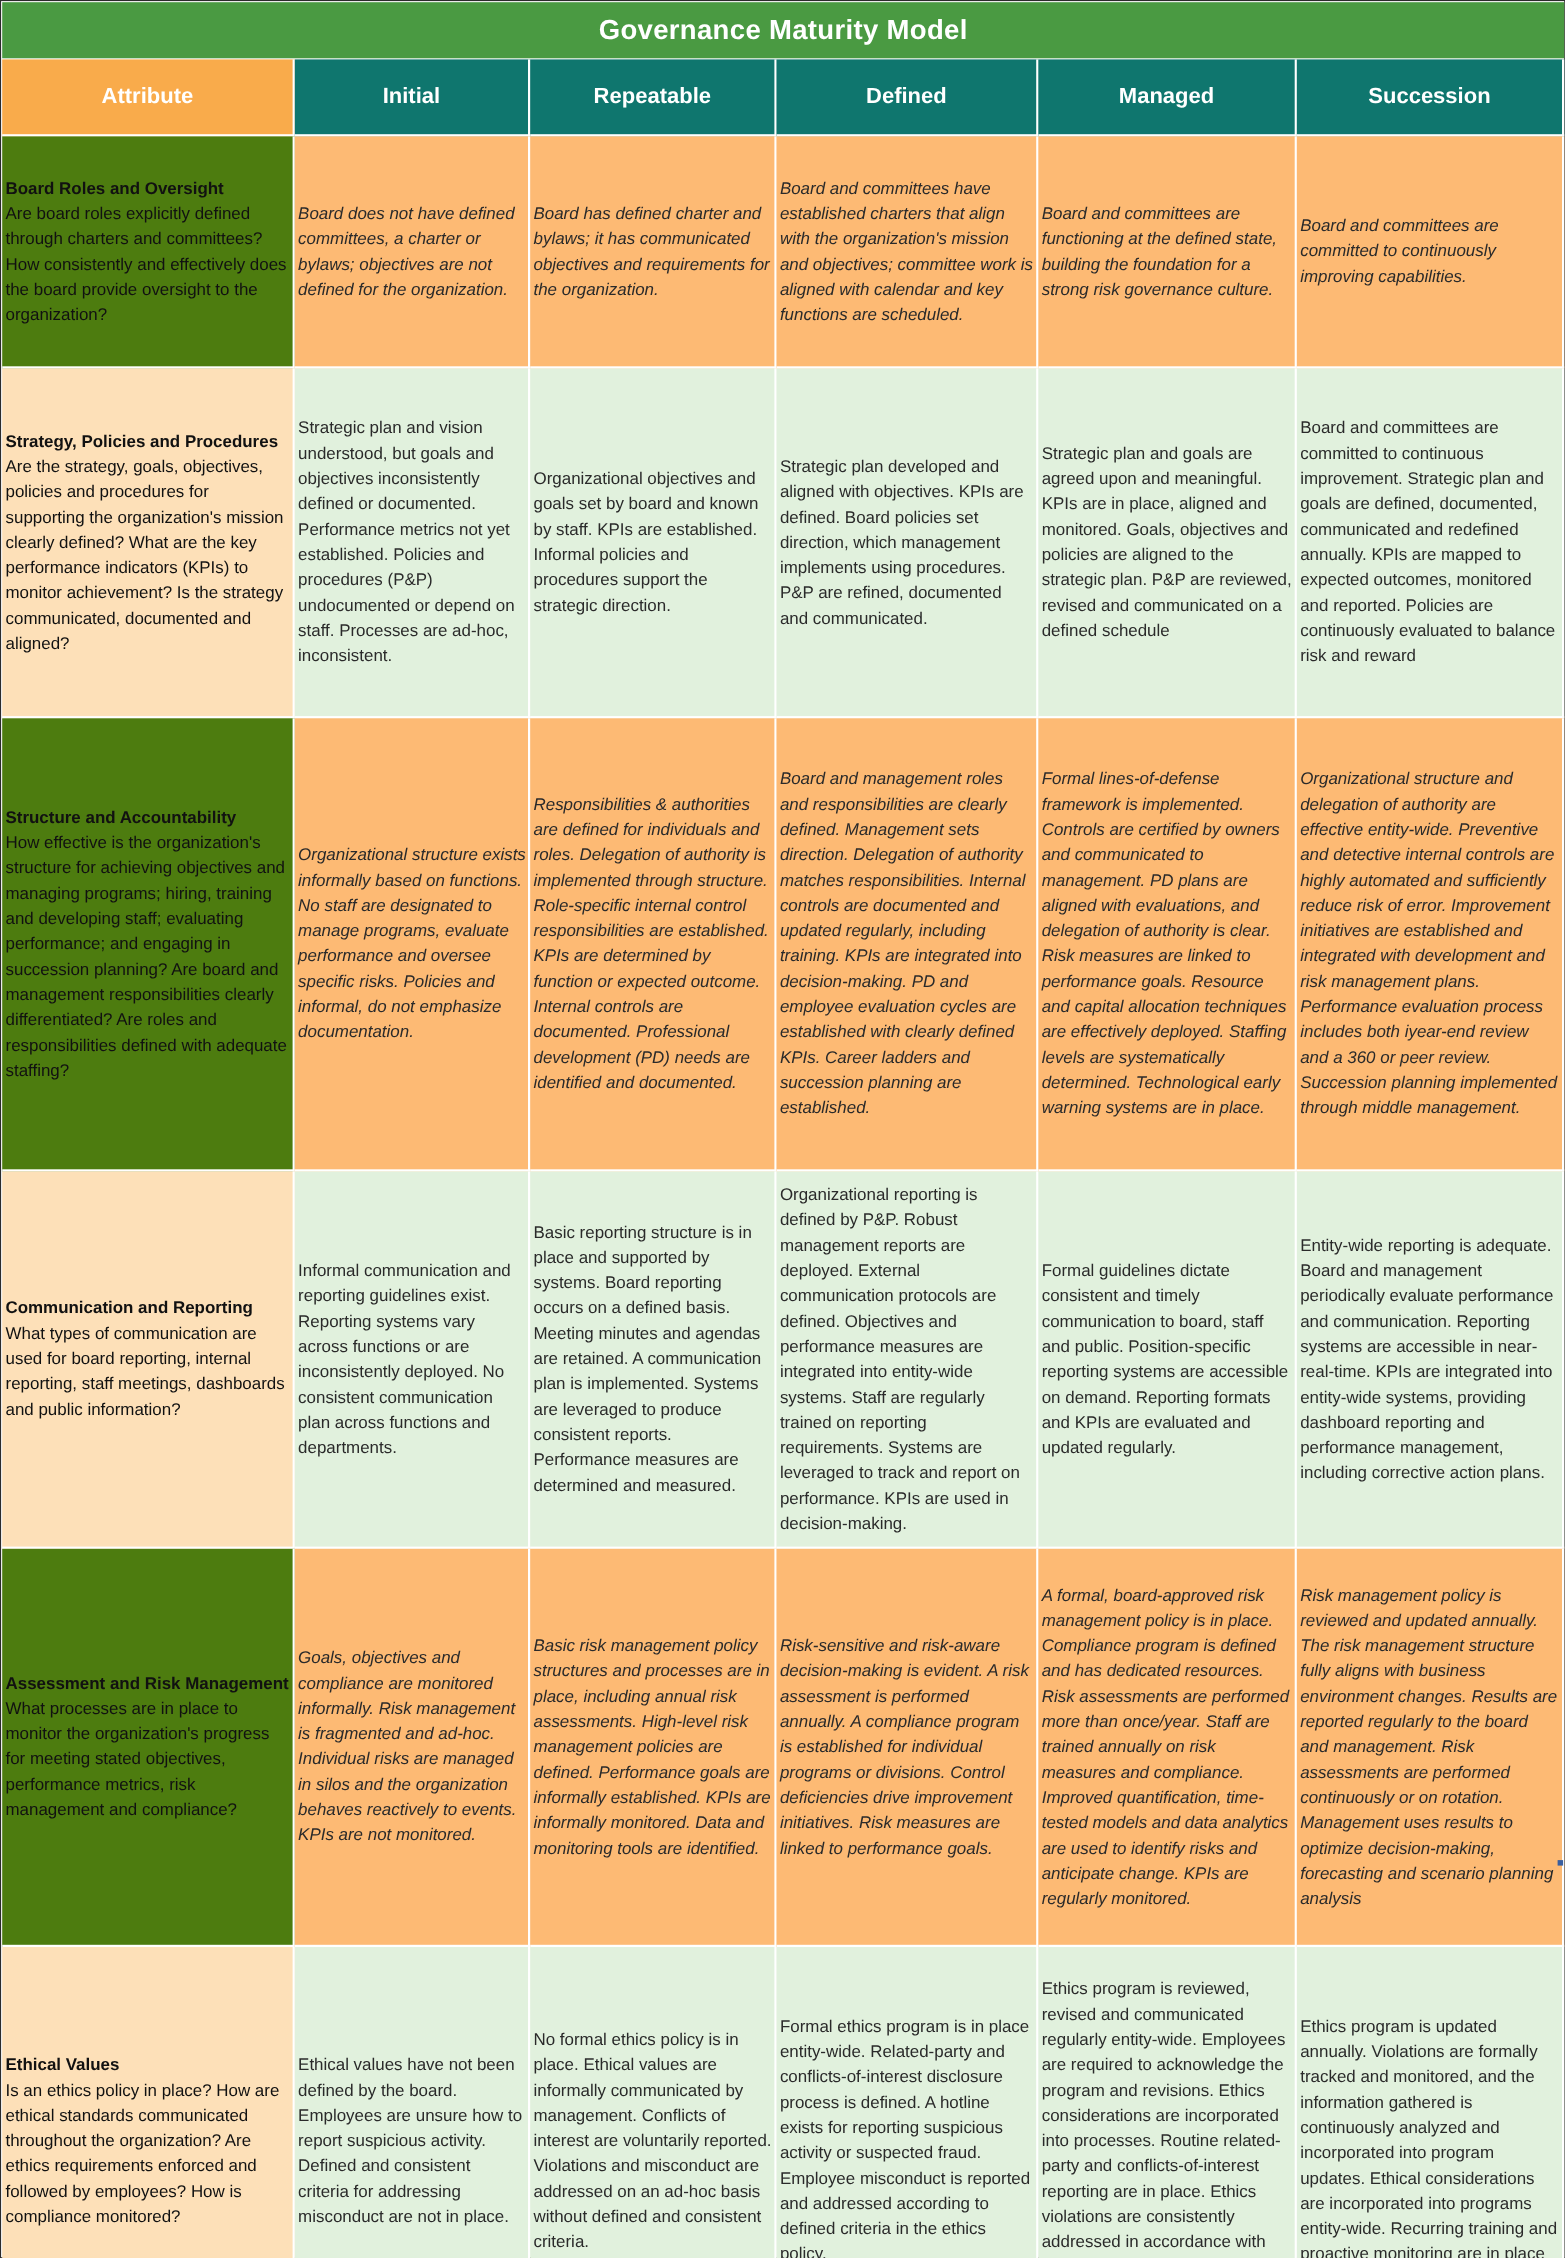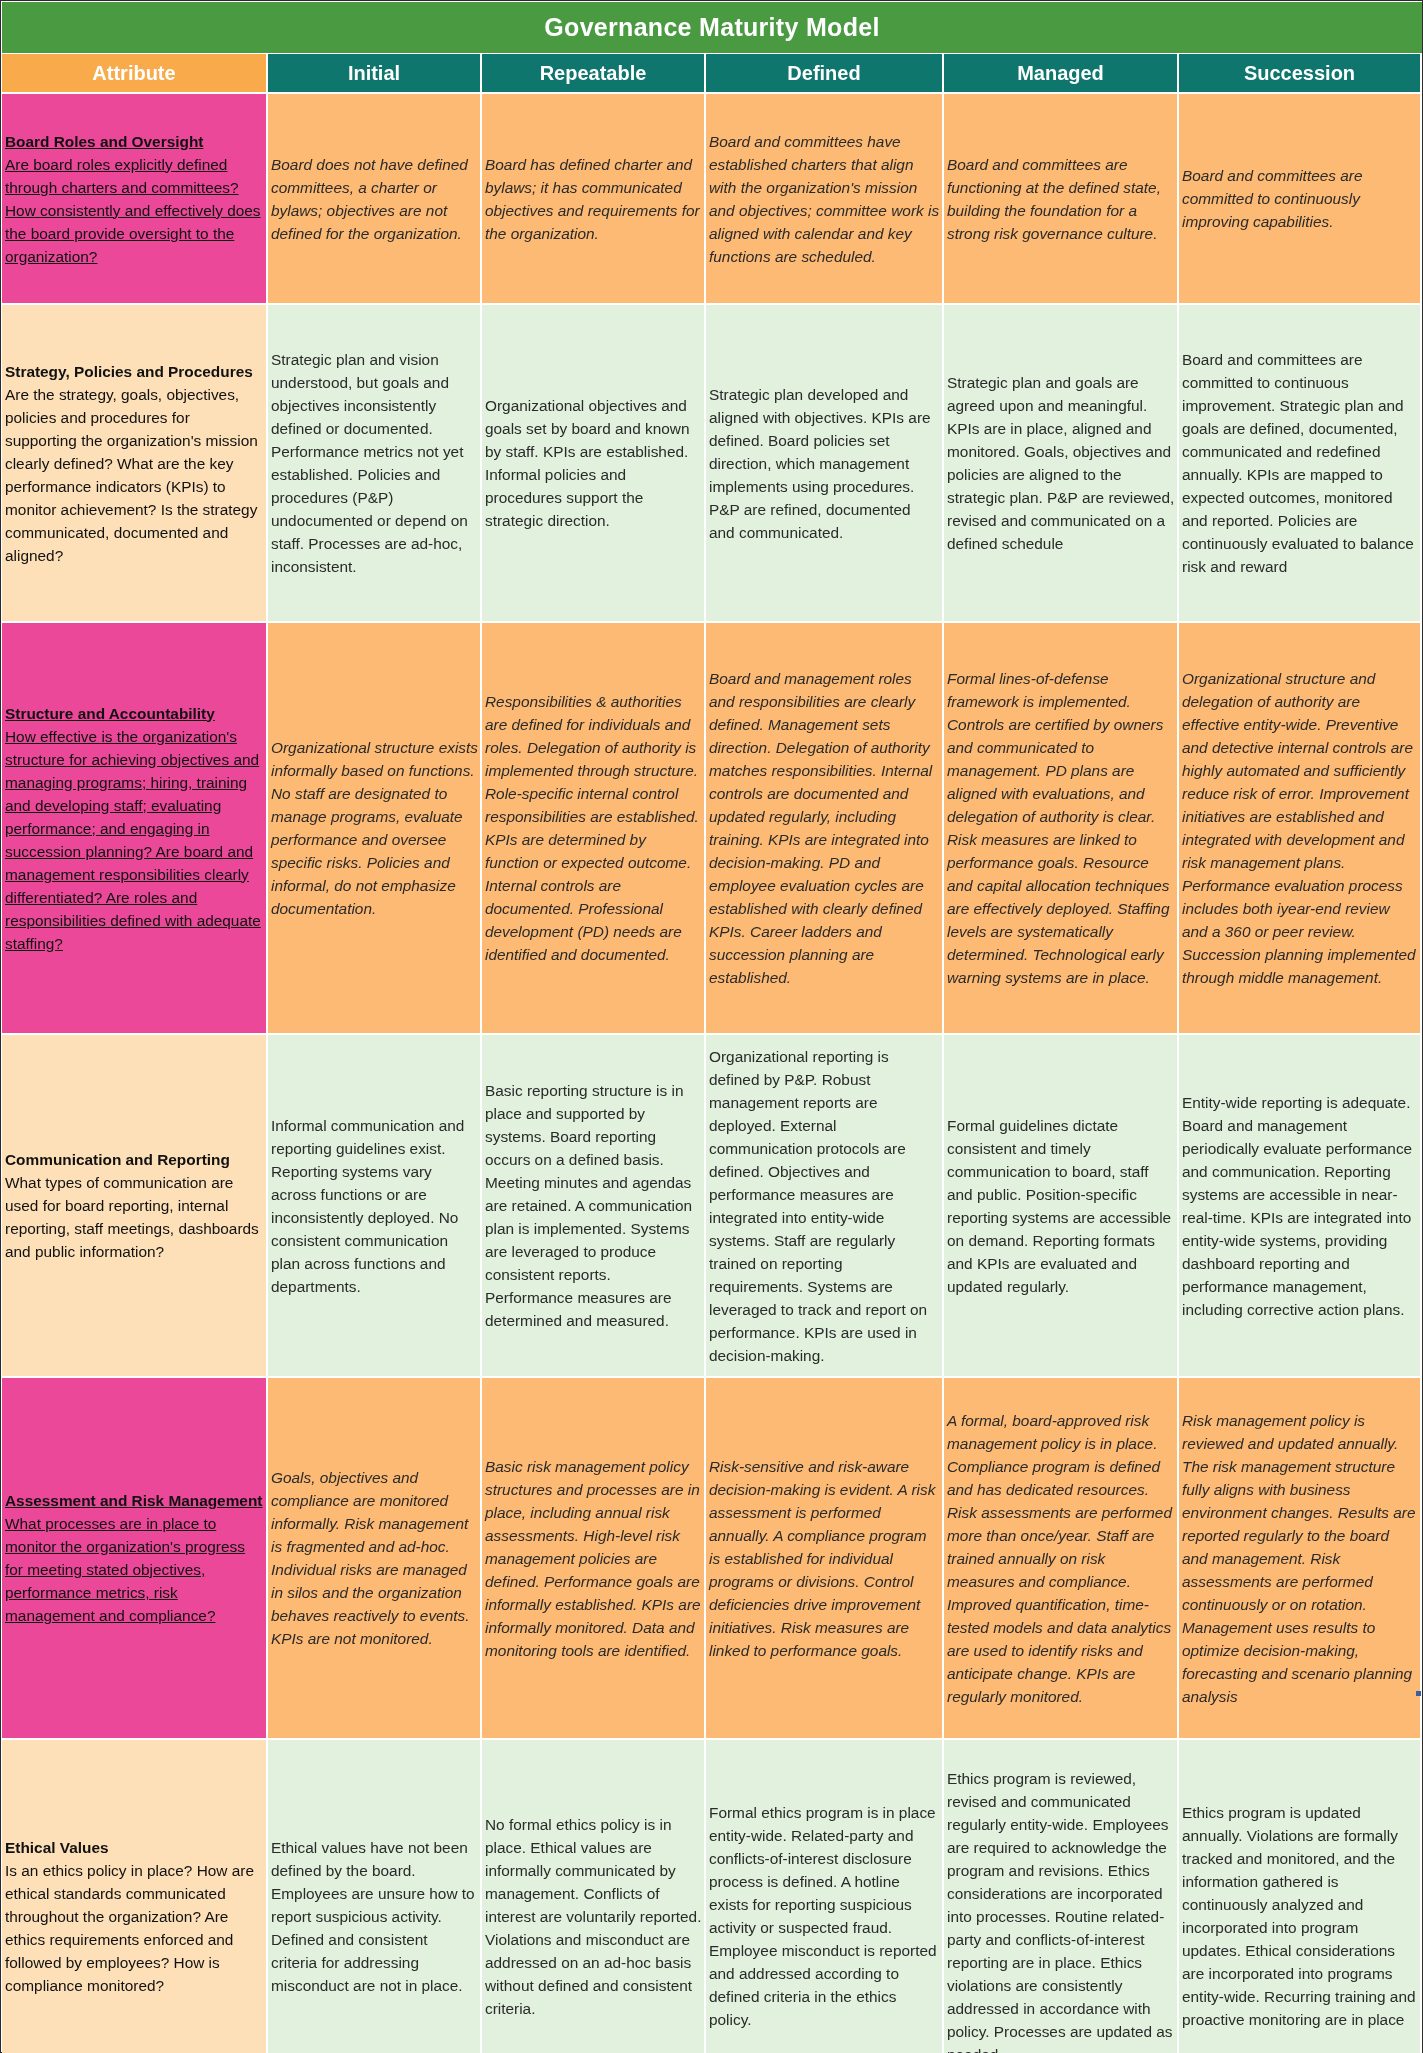--- a/index.html
+++ b/index.html
@@ -2,26 +2,26 @@
 <html><head>
 <meta charset="utf-8">
 <style>
   html, body { margin: 0; padding: 0; background: #ffffff; }
   body { width: 1423px; height: 2053px; overflow: hidden; font-family: "Liberation Sans", "DejaVu Sans", sans-serif; }
   .frame { position: absolute; left: 0; top: 0; width: 1421px; height: 2051px; border: 1px solid #2b2b2b; background: #fff; }
   .title-bar { position: absolute; left: 1px; top: 1px; width: 1420px; height: 51px; background: #4a9a42; color: #ffffff;
     font-weight: bold; font-size: 25px; display: flex; align-items: center; justify-content: center; letter-spacing: 0.3px; }
   table { position: absolute; left: 1px; top: 53px; border-collapse: separate; border-spacing: 0; table-layout: fixed; width: 1420px; }
   th, td { border-right: 2px solid #ffffff; border-bottom: 2px solid #ffffff; vertical-align: middle; }
-  th { height: 38px; color: #ffffff; font-weight: bold; font-size: 20px; text-align: center; padding: 0; }
+  th { height: 38px; color: #ffffff; font-weight: bold; font-size: 20px; text-align: center; padding: 15px; }
   th.attr { background: #f9ab4b; }
   th.lvl { background: #0f766e; }
   td { font-size: 15.4px; line-height: 23px; color: #2a2a2a; padding: 0 2px 0 3px; text-align: left; }
   td.attr { color: #111; }
-  .row-a td.attr { background: #ec4899; text-decoration: underline; }
+  .row-a td.attr { background: #4d7c0f; }
   .row-a td.lvl { background: #fdba74; font-style: italic; }
   .row-b td.attr { background: #fde0b8; margin-top: 36px; }
   .row-b td.lvl { background: #e1f1dd; margin-left: 45px; }
   .attr-title { font-weight: bold; display: block; color: #111; }
   .attr-q { display: block; }
   .corner-mark { position: absolute; left: 1415px; top: 1690px; width: 5px; height: 5px; background: #3a5fa0; }
 </style>
 </head>
 <body>
 

